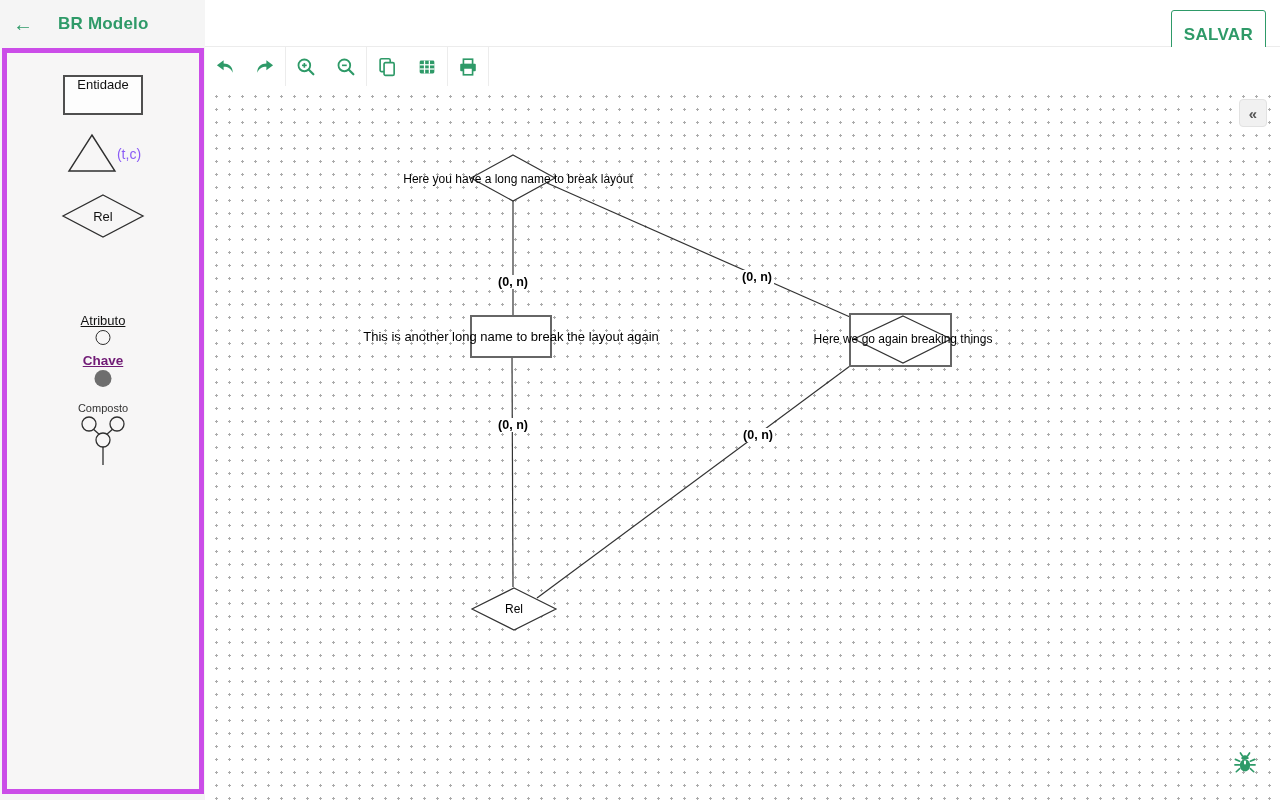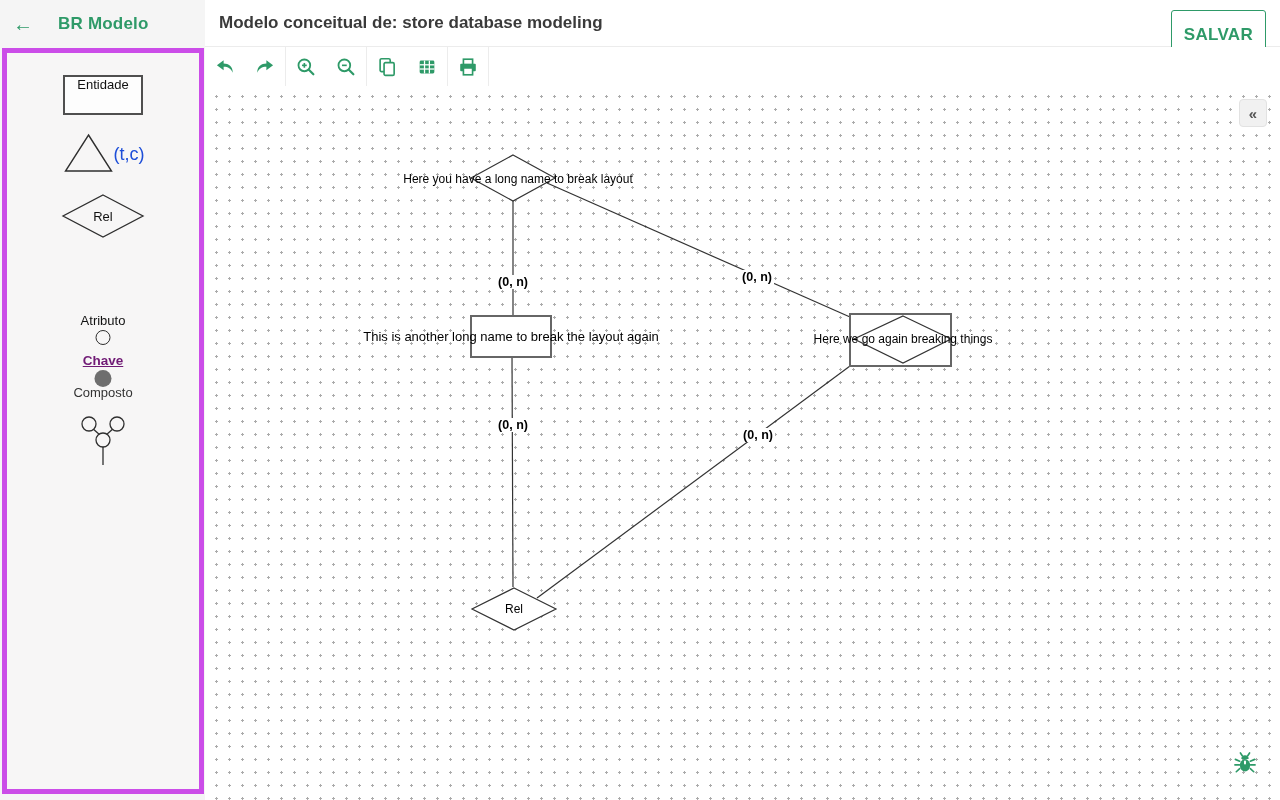--- a/index.html
+++ b/index.html
@@ -14,32 +14,32 @@
               cursor:pointer; line-height:48px; }
   .brand { color:#2e9a68; font-size:17px; font-weight:800; letter-spacing:.2px; margin-left:12px; }
 
   
   .palette { position:absolute; left:2px; top:48px; width:202px; height:746px;
              background:#f7f6f6; border:5px solid #cb4de8; }
   .pal-item { position:absolute; left:50%; transform:translateX(-50%); cursor:pointer; }
   .ent-box { top:22px; width:80px; height:40px; border:2px solid #4f4f4f; background:#fdfdfd;
              display:flex; align-items:flex-start; justify-content:center; font-size:13px; color:#111; }
   .tri-row { top:78px; display:flex; align-items:center; }
-  .tri-label { font-size:18px; color:#1d4ed8; margin-left:-6px; margin-top:2px; }
+  .tri-label { font-size:14px; color:#8b5cf6; margin-left:-6px; margin-top:2px; }
   .rel-wrap { top:140px; position:absolute; }
   .auto-wrap { top:194px; position:absolute; }
   .shape-text { position:absolute; left:0; top:0; width:100%; height:100%;
                 display:flex; align-items:center; justify-content:center;
                 font-size:13px; color:#111; pointer-events:none; }
-  .attr-label { top:260px; font-size:13px; color:#111; }
+  .attr-label { top:260px; font-size:13px; color:#111;text-decoration:underline; }
   .attr-circle { top:277px; width:15px; height:15px; border:1.6px solid #2f2f2f; border-radius:50%;
                  background:#f7f6f6; }
   .chave-label { top:300px; font-size:13.5px; color:#701a75; font-weight:bold; text-decoration:underline; }
   .chave-circle { top:317px; width:17px; height:17px; border-radius:50%; background:#6e6e6e; }
-  .comp-label { top:332px; font-size:13px; color:#333; }
+  .comp-label { top:349px; font-size:11px; color:#333; }
   .comp-icon { top:362px; }
 
   
   .title-bar { position:absolute; left:205px; top:0; width:1075px; height:47px; background:#ffffff;
                border-bottom:1px solid #ececec; display:flex; align-items:center; }
   .doc-title { font-size:17px; font-weight:bold; color:#3a3a3a; margin-left:14px; }
   .save-btn { position:absolute; right:14px; top:10px; padding:14px 12px; background:#fff;
               border:1px solid #2e9a68; border-radius:3px; color:#2e9a68; font-size:17px;
               font-weight:bold; letter-spacing:.3px; cursor:pointer; }
 
@@ -110,21 +110,20 @@
         <line x1="34" y1="13" x2="26" y2="20" stroke="#2f2f2f" stroke-width="1.3"></line>
         <line x1="23" y1="31" x2="23" y2="50" stroke="#2f2f2f" stroke-width="1.3"></line>
         <circle cx="9" cy="9" r="7" fill="#f7f6f6" stroke="#2f2f2f" stroke-width="1.3"></circle>
         <circle cx="37" cy="9" r="7" fill="#f7f6f6" stroke="#2f2f2f" stroke-width="1.3"></circle>
         <circle cx="23" cy="25" r="7" fill="#f7f6f6" stroke="#2f2f2f" stroke-width="1.3"></circle>
       </svg>
     </div>
   </div>
 
   <div class="title-bar">
-    <div class="doc-title">Modelo conceitual de: store database modeling</div>
     <button class="save-btn">SALVAR</button>
   </div>
 
   <div class="toolbar">
     <div class="tb-group">
       <div class="tb-btn">
         <svg width="22" height="22" viewBox="0 0 24 24">
           <path d="M10.5 4.5 L3.2 10 L10.5 15.5 L10.5 11.8 C15.5 11.8 18.3 13.8 20.5 18.3 C20.5 11.3 16 8.2 10.5 8.2 Z" fill="#2e9a68"></path>
         </svg>
       </div>

